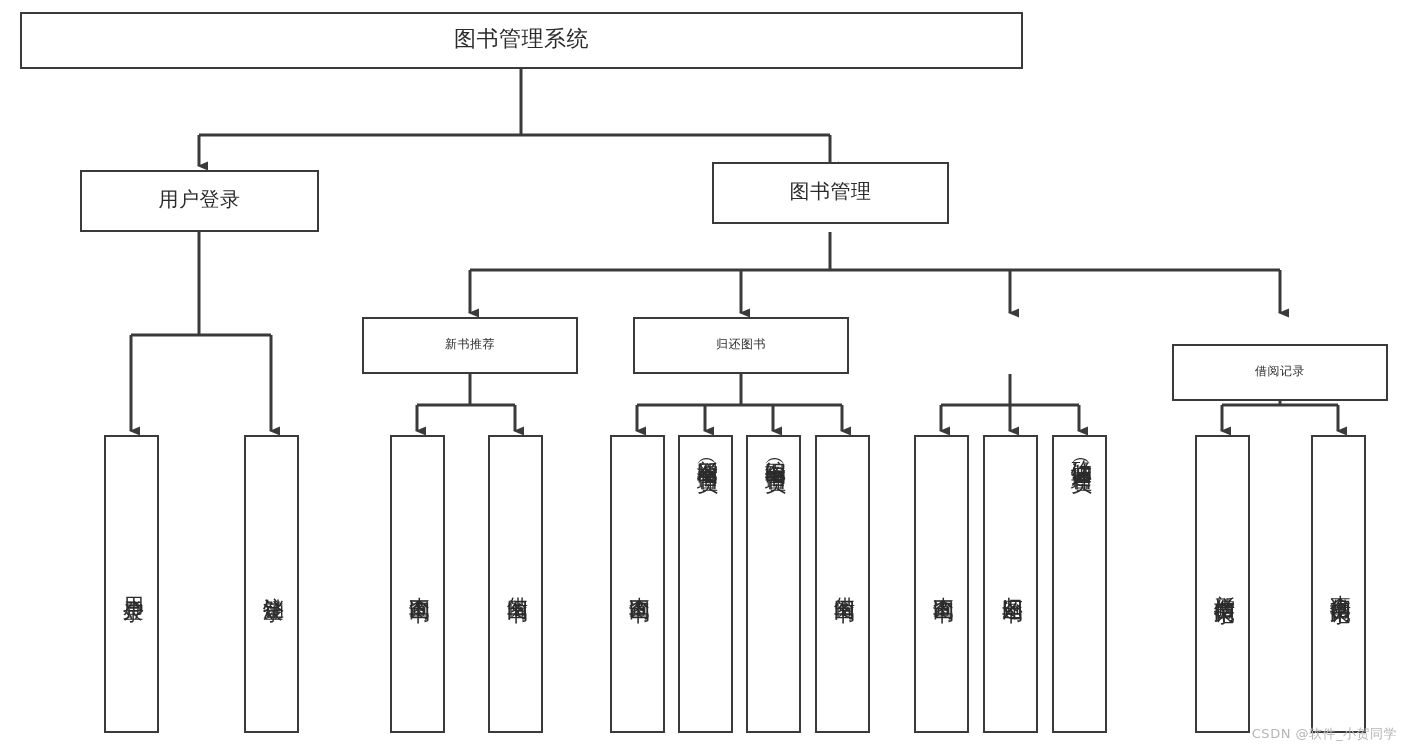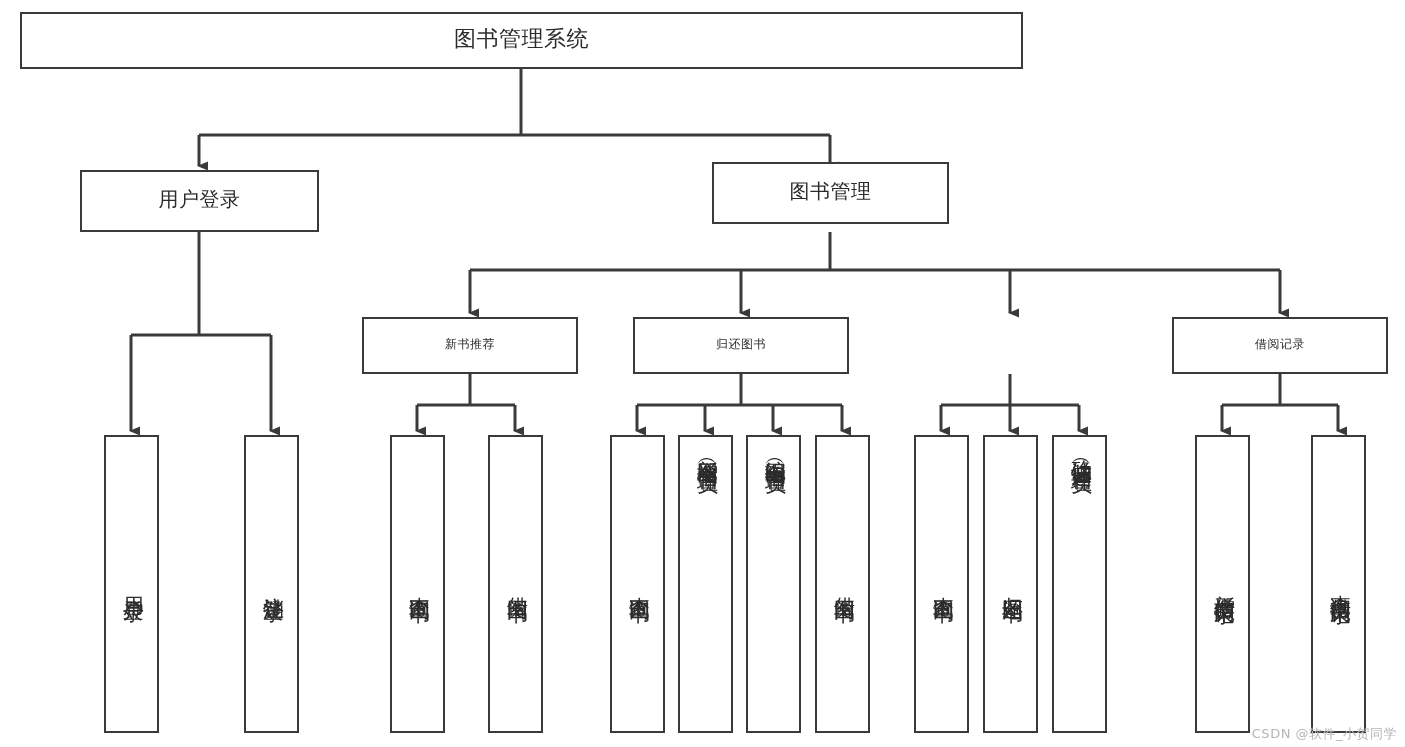--- a/index.html
+++ b/index.html
@@ -59,21 +59,21 @@
   .n-bookmgr { left: 712px; top: 162px; width: 237px; }
   
   .n-l2 {
     top: 317px;
     height: 57px;
     font-size: 12px;
   }
   .n-newbook { left: 362px;  width: 216px; }
   .n-borrow  { left: 633px;  width: 216px; }
   .n-current { left: 902px;  width: 216px; }
-  .n-record  { left: 1172px; width: 216px; }
+  .n-record  { left: 1172px; width: 216px; margin-top: 27px; }
   
   .n-leaf {
     top: 435px;
     height: 298px;
     font-size: 21px;
     align-items: flex-start;
     justify-content: center;
     padding-top: 6px;
   }
   .n-leaf .lbl {

